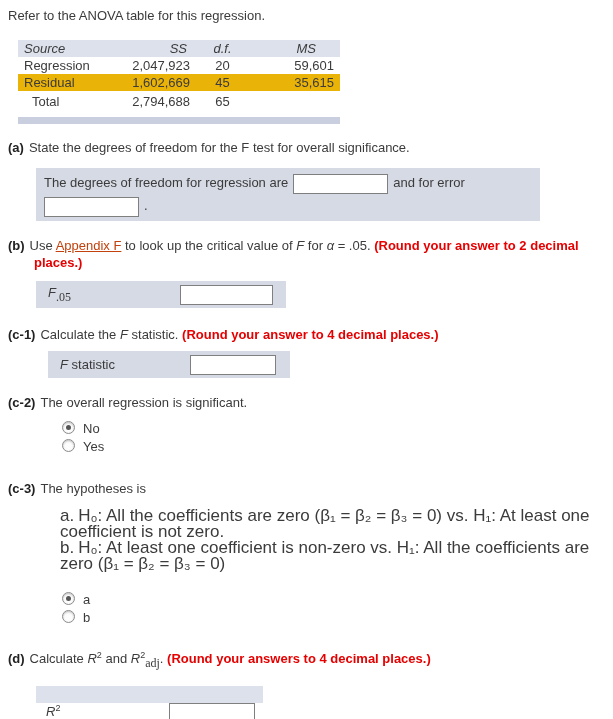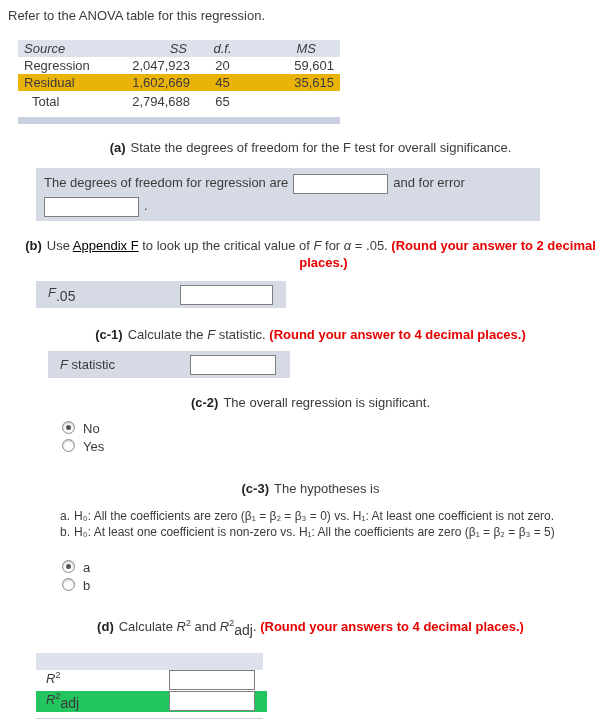--- a/index.html
+++ b/index.html
@@ -5,42 +5,42 @@
   * { box-sizing: border-box; }
   html,body { margin:0; padding:0; background:#fff; }
   body {
     width:613px; height:719px;
     font-family:"Liberation Sans","DejaVu Sans",sans-serif;
     font-size:13px; color:#3b3b3b;
     padding:8px 0 0 8px; overflow:hidden;
   }
   .lbl { font-weight:bold; color:#222; margin-right:5px; }
   .red { color:#e60000; font-weight:bold; }
-  .link { color:#000000; text-decoration:underline; cursor:pointer; }
+  .link { color:#c2410c; text-decoration:underline; cursor:pointer; }
   i { font-style:italic; }
-  sub { font-size:14px; }
+  sub { font-size:12px;font-family:Liberation Serif, serif; }
   sup { font-size:9px; }
 
   
   table.anova { border-collapse:collapse; table-layout:fixed; width:322px; margin:17px 0 0 10px; }
   table.anova th, table.anova td { padding:1px 0; line-height:15px; font-weight:normal; }
   table.anova thead th { background:#dde1ec; font-style:italic; }
   .col-source { width:85px; text-align:left; padding-left:6px !important; }
   .col-ss     { width:92px; text-align:right; padding-right:5px !important; }
   th.col-ss   { padding-right:8px !important;margin-top:33px; }
   .col-df     { width:55px; text-align:center; }
   .col-ms     { width:90px; text-align:right; padding-right:6px !important; }
   th.col-ms   { padding-right:24px !important; }
   tr.row-alt td { background:#eab308; }
   tr.row-total td { padding-top:3px; }
   tr.row-total .col-source { padding-left:14px !important; }
 
   .bar { height:7px; background:#c9cfde; width:322px; margin:7px 0 0 10px; }
 
-  .section { margin-top:16px;text-align:center; }
+  .section { margin-top:16px; }
   .hang { padding-left:26px; text-indent:-26px; line-height:17px; }
 
   
   .band { background:#d6dae4; }
   .band-a { width:504px; margin:13px 0 0 28px; padding:3px 8px 4px 8px; }
   .band-line { line-height:23px; }
   .band-line input { margin:0 5px; }
   input.box {
     height:20px; width:95px; border:1px solid #7f7f7f; background:#fff;
     font-family:inherit; font-size:13px; padding:0 3px; vertical-align:middle;
@@ -59,21 +59,21 @@
     background:#fdfdfd; display:inline-block; position:relative; flex:0 0 13px;
     box-shadow: inset 0 1px 2px rgba(0,0,0,.25);
   }
   .radio.checked::after {
     content:''; position:absolute; left:3px; top:3px; right:3px; bottom:3px;
     border-radius:50%; background:#555;
   }
   .radio-label { margin-left:8px; }
 
   
-  .choices { margin:12px 0 0 52px; font-size:12px; }
+  .choices { margin:12px 0 0 52px; font-size:17px; }
   .choice { line-height:16px; }
   .choice .pfx { margin-right:4px; }
 
   
   .dtable { width:231px; margin:15px 0 0 28px; }
   .dthead { height:17px; background:#dde1ec; width:227px; }
   .dtrow { display:flex; align-items:center; height:21px; padding-left:10px; width:231px; }
   .dtrow.alt { background:#22c55e; }
   .dtrow .mathlabel { width:123px; }
   .dtrow input.box { width:86px; height:20px; }
@@ -161,21 +161,21 @@
 </div>
 
 <div class="section" style="margin-top:24px">
   <span class="lbl">(c-3)</span><span>The hypotheses is</span>
 </div>
 <div class="choices">
   <div class="choice">
     <span class="pfx">a.</span><span>H₀: All the coefficients are zero (β₁ = β₂ = β₃ = 0) vs. H₁: At least one coefficient is not zero.</span>
   </div>
   <div class="choice">
-    <span class="pfx">b.</span><span>H₀: At least one coefficient is non-zero vs. H₁: All the coefficients are zero (β₁ = β₂ = β₃ = 5)</span>
+    <span class="pfx">b.</span><span>H₀: At least one coefficient is non-zero vs. H₁: All the coefficients are zero (β₁ = β₂ = β₃ = 0)</span>
   </div>
 </div>
 <div class="radio-group" style="margin-top:20px">
   <label class="radio-row">
     <span class="radio checked"></span>
     <span class="radio-label">a</span>
   </label>
   <label class="radio-row">
     <span class="radio"></span>
     <span class="radio-label">b</span>

